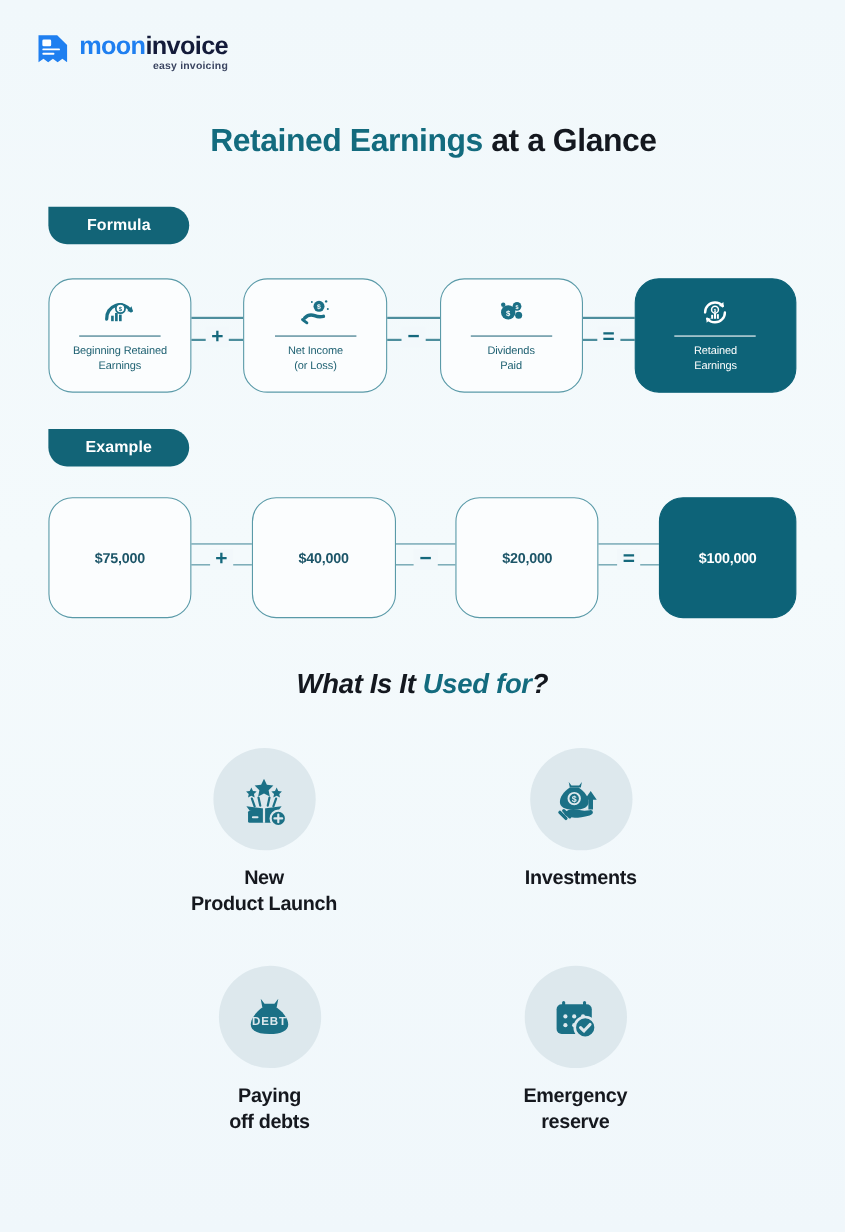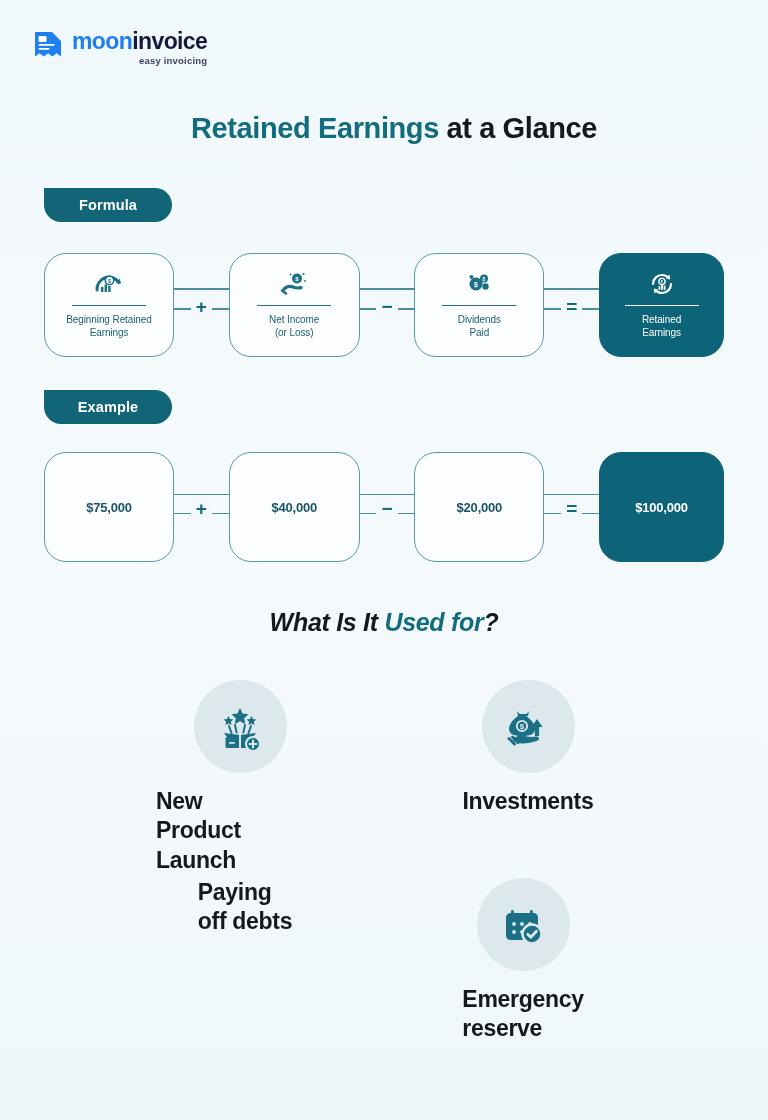--- a/index.html
+++ b/index.html
@@ -135,21 +135,21 @@
     background: #0d6378;
     border-color: #0d6378;
   }
   .card.filled .card-label,
   .card.filled .card-value { color: #ffffff; }
   .card.filled .card-rule { background: #ffffff; }
   .card.result {
     width: 125px;
     border-radius: 22px 22px 22px 22px;
   }
-  .flow-formula .card.result { width: 125px; }
+  .flow-formula .card.result { width: 147px; }
 
   
   .connector {
     flex: 1 1 auto;
     position: relative;
     display: flex;
     align-items: center;
     justify-content: center;
   }
   .connector .rail {
@@ -208,24 +208,24 @@
     height: 93px;
     border-radius: 50%;
     background: #dde8ed;
     display: flex;
     align-items: center;
     justify-content: center;
     margin-bottom: 14px;
   }
   .use-circle svg { display: block; }
   .use-label {
-    font-size: 23px;
+    font-size: 18px;
     font-weight: 700;
     color: #15181e;
-    text-align: left;
+    text-align: center;
     line-height: 1.28;
     letter-spacing: -0.3px;
   }
 </style>
 </head>
 <body>
 
 <div class="page">
 
   <div class="logo-wrap">
@@ -427,20 +427,27 @@
       <span class="use-label">
         <span>Investments</span>
       </span>
     </div>
 
   </div>
 
   <div class="uses-row uses-row-2">
 
     <div class="use-item">
+      <span class="use-circle">
+        <svg width="56" height="56" viewBox="0 0 56 56">
+          <path d="M20 11 l3.5 4.5 h9 l3.5 -4.5 -1.4 7.5 h-13.2 z" fill="#1b7086"></path>
+          <path d="M22 18.5 h12 c7 5 11 11 11 15.8 0 5.5 -6.2 8.7 -17 8.7 s-17 -3.2 -17 -8.7 c0 -4.8 4 -10.8 11 -15.8 z" fill="#1b7086"></path>
+          <text x="28" y="35" font-size="10.5" font-family="Liberation Sans, sans-serif" font-weight="700" fill="#dde8ed" text-anchor="middle" letter-spacing="0.8">DEBT</text>
+        </svg>
+      </span>
       <span class="use-label">
         <span>Paying</span><br><span>off debts</span>
       </span>
     </div>
 
     <div class="use-item">
       <span class="use-circle">
         <svg width="56" height="56" viewBox="0 0 56 56">
           <rect x="16" y="13" width="2.8" height="6" rx="1.4" fill="#1b7086"></rect>
           <rect x="35" y="13" width="2.8" height="6" rx="1.4" fill="#1b7086"></rect>

